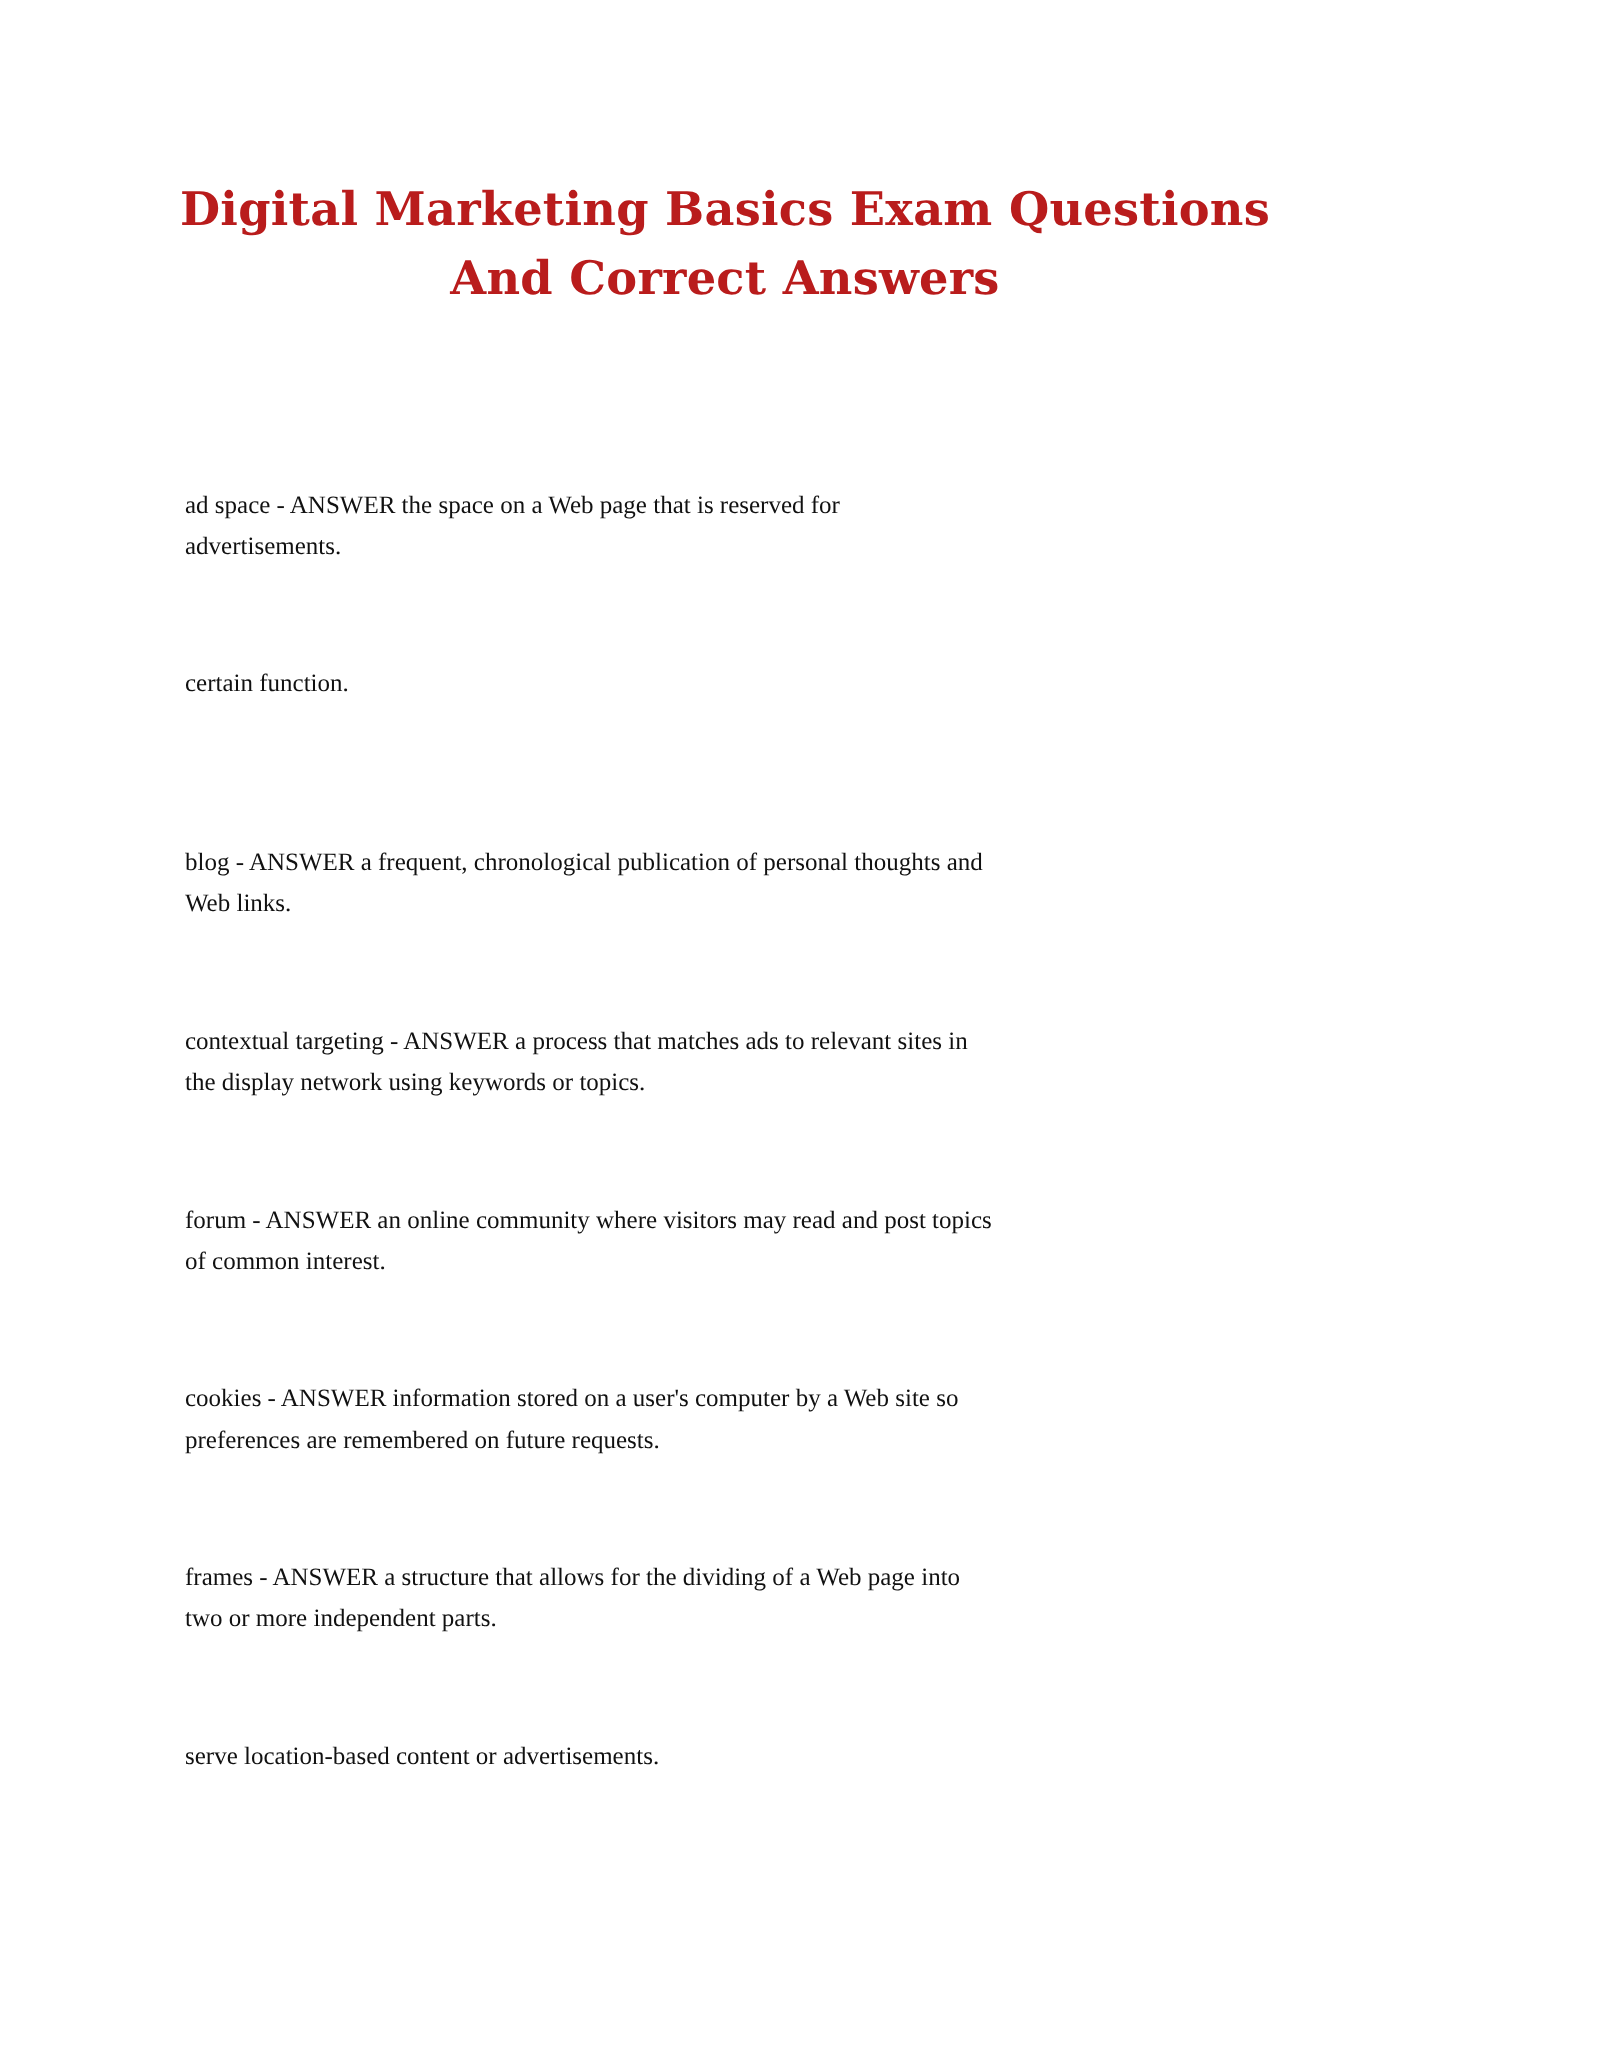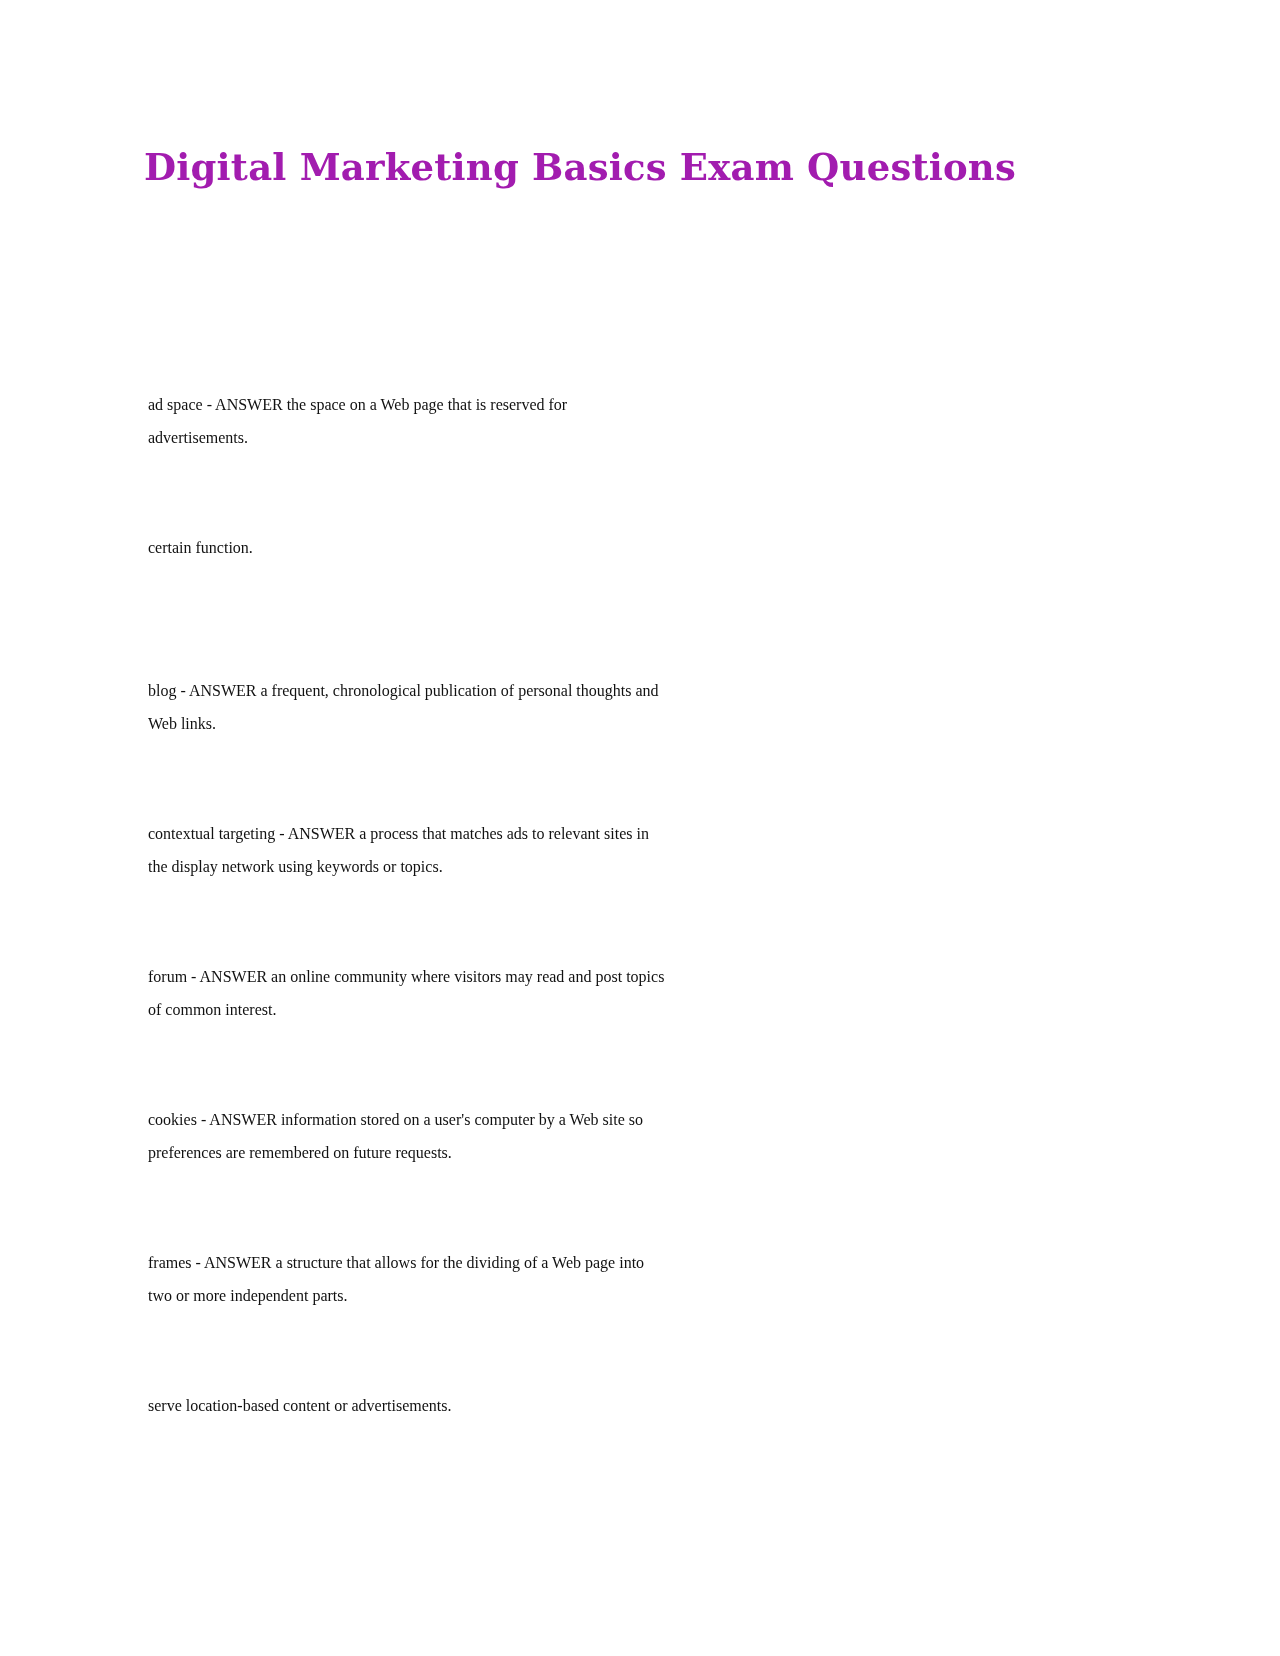--- a/index.html
+++ b/index.html
@@ -1,37 +1,38 @@
 <!DOCTYPE html>
 <html><head>
   <meta charset="utf-8">
   <style>
     html, body { margin: 0; padding: 0; background: #ffffff; }
     body { width: 1280px; height: 1656px; position: relative; overflow: hidden; }
     .page { position: absolute; left: 0; top: 0; width: 1280px; height: 1656px; background: #fff; }
     .title {
       position: absolute; left: 0; top: 140px; width: 1160px;
-      text-align: center; color: #a21caf;
+      text-align: center; color: #b91c1c;
       font-family: "DejaVu Serif", serif; font-weight: bold;
       font-size: 37px; line-height: 55px; letter-spacing: 0.2px;
     }
     .title div { white-space: nowrap; }
     .entries { position: absolute; left: 148px; top: 388px; width: 990px; }
     .entry {
       font-family: "Liberation Serif", serif; color: #111;
-      font-size: 16px; line-height: 33px; height: 143px;
+      font-size: 20px; line-height: 33px; height: 143px;
     }
     .entry .line { white-space: nowrap; }
   </style>
 </head>
 <body>
 
 <div class="page">
   <div class="title">
     <div>Digital Marketing Basics Exam Questions</div>
+    <div>And Correct Answers</div>
   </div>
 
   <div class="entries">
     <div class="entry">
       <div class="line">ad space - ANSWER the space on a Web page that is reserved for</div>
       <div class="line">advertisements.</div>
     </div>
     <div class="entry">
       <div class="line">certain function.</div>
     </div>

